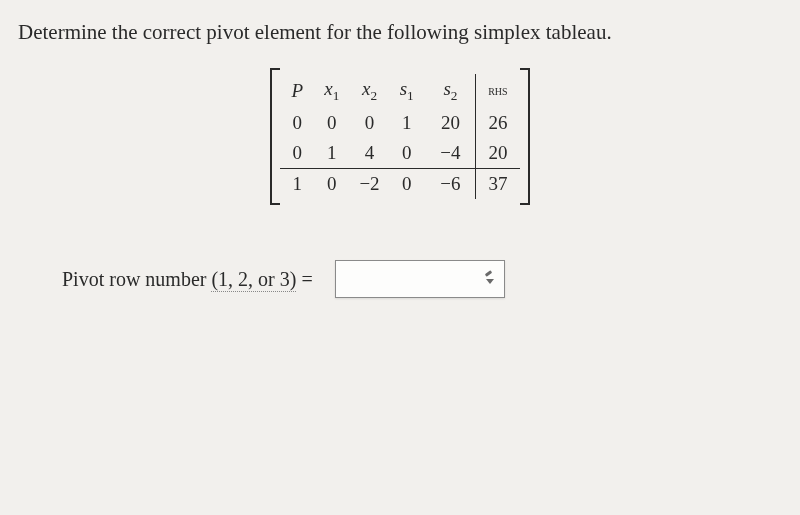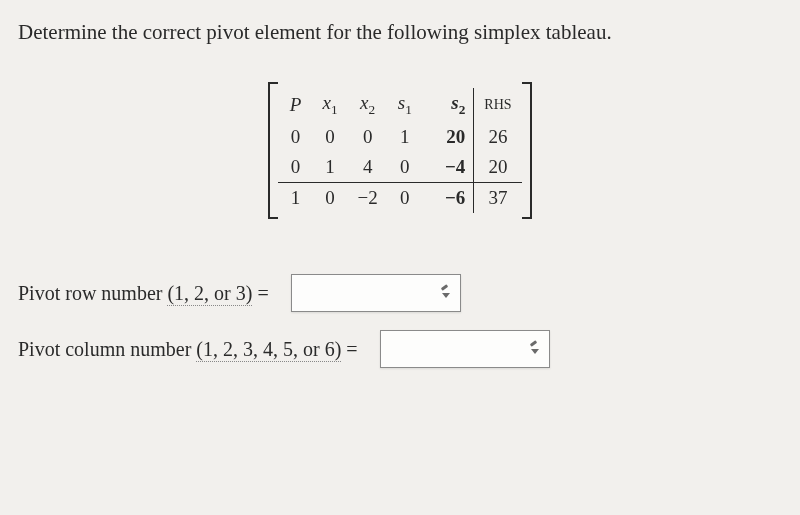--- a/index.html
+++ b/index.html
@@ -12,21 +12,21 @@
       height: 515px;
       background: #f2f0ed;
       font-family: Georgia, 'Times New Roman', serif;
       color: #2a2a2a;
       padding: 18px 18px 0 18px;
       overflow: hidden;
     }
     .question {
       font-size: 21px;
       line-height: 1.4;
-      margin-bottom: 35px;
+      margin-bottom: 21px;
     }
     .tableau-wrap {
       display: flex;
       justify-content: center;
       margin-bottom: 55px;
     }
     .tableau {
       position: relative;
       padding: 6px 10px;
     }
@@ -50,52 +50,52 @@
       border-collapse: collapse;
       font-size: 19px;
     }
     td {
       text-align: center;
       padding: 4px 10px;
       min-width: 34px;
     }
     td.wide {
       min-width: 52px;
-      text-align: right;
+      text-align: center;
       padding-right: 8px;
-      font-weight: bold;
     }
     td.rhs {
       border-left: 1.5px solid #2a2a2a;
       min-width: 44px;
       text-align: center;
     }
     td.head-rhs {
       border-left: 1.5px solid #2a2a2a;
-      font-size: 14px;
+      font-size: 10px;
       min-width: 44px;
     }
     tr.objective td {
       border-top: 1.5px solid #2a2a2a;
     }
     .ital {
       font-style: italic;
     }
     .sub {
       font-size: 0.7em;
       vertical-align: sub;
     }
     .answers {
       font-size: 20px;
     }
     .answer-line {
       display: flex;
       align-items: center;
       margin-bottom: 18px;
       gap: 22px;
+      margin-left: 44px;
     }
     .input-box {
       border: 1px solid #8a8a8a;
       background: #fdfdfc;
       height: 38px;
       width: 170px;
       display: inline-flex;
       align-items: center;
       justify-content: flex-end;
       padding-right: 8px;
@@ -185,22 +185,13 @@
 <div class="answers">
   <div class="answer-line">
     <span>
       <span>Pivot row number </span><span class="dotted">(1, 2, or 3)</span><span> =</span>
     </span>
     <span class="input-box">
       <span></span>
       <span class="dropdown-icon"></span>
     </span>
   </div>
-  <div class="answer-line">
-    <span>
-      <span>Pivot column number </span><span class="dotted">(1, 2, 3, 4, 5, or 6)</span><span> =</span>
-    </span>
-    <span class="input-box">
-      <span></span>
-      <span class="dropdown-icon"></span>
-    </span>
-  </div>
 </div>
 
 </body></html>

